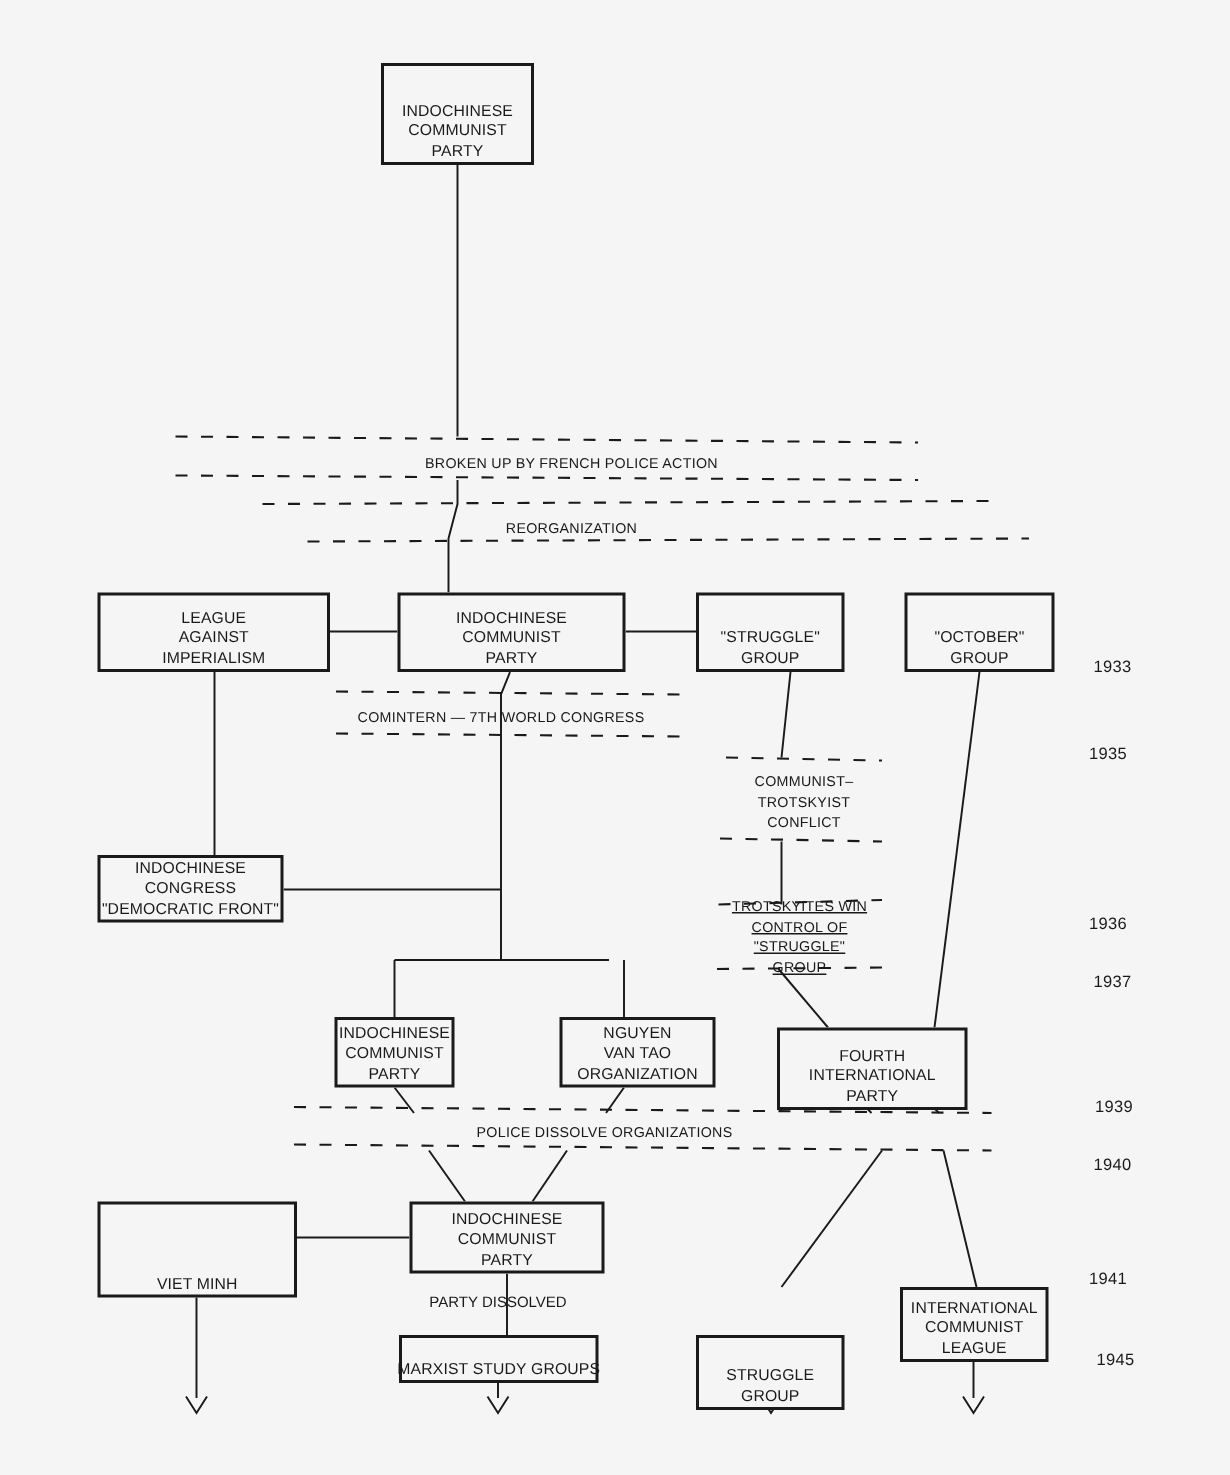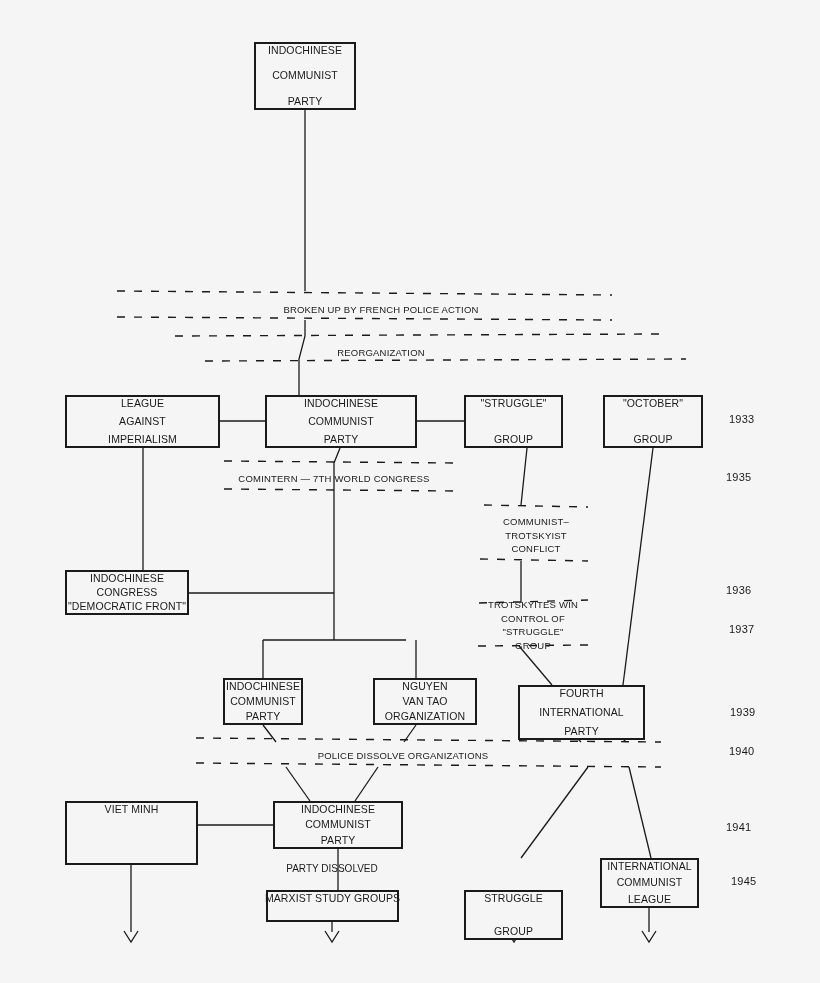--- a/index.html
+++ b/index.html
@@ -26,21 +26,21 @@
     height: 983px;
   }
   .node-box {
     position: absolute;
     box-sizing: border-box;
     border: 2px solid #1a1a1a;
     background: #f5f5f5;
     display: flex;
     flex-direction: column;
     align-items: center;
-    justify-content: space-between;
+    justify-content: flex-end;
     text-align: center;
     color: #1a1a1a;
     font-size: 10.5px;
     line-height: 13.5px;
     letter-spacing: 0.1px;
     z-index: 3;
   }
   .node-box .line { display: block; white-space: nowrap; }
   .band-label {
     position: absolute;
@@ -56,20 +56,21 @@
   .band-label.multi { white-space: normal; }
   .band-label .line { display: block; white-space: nowrap; }
   .year-label {
     position: absolute;
     color: #1a1a1a;
     font-size: 11px;
     line-height: 13px;
     text-align: left;
     letter-spacing: 0.2px;
     z-index: 4;
+    margin-top: 26px;
   }
   .edge-label {
     position: absolute;
     color: #1a1a1a;
     font-size: 10px;
     line-height: 13px;
     text-align: center;
     white-space: nowrap;
     z-index: 4;
   }
@@ -214,21 +215,21 @@
         </div>
       </div>
       <div class="band-label multi" style="left: 0px; top: 515px; width: 820px; text-align: left;">
         <div style="position: absolute; left: 536px; top: 0px; transform: translateX(-50%); text-align: center;">
           <span class="line">COMMUNIST–</span>
           <span class="line">TROTSKYIST</span>
           <span class="line">CONFLICT</span>
         </div>
       </div>
       <div class="band-label multi" style="left: 0px; top: 598px; width: 820px; text-align: left;">
-        <div style="position: absolute; left: 533px; top: 0px; transform: translateX(-50%); text-align: center;">
+        <div style="position: absolute; left: 533px; top: 0px; transform: translateX(-50%); text-align: center; text-decoration: underline;">
           <span class="line">TROTSKYITES WIN</span>
           <span class="line">CONTROL OF</span>
           <span class="line">"STRUGGLE"</span>
           <span class="line">GROUP</span>
         </div>
       </div>
       <div class="band-label" style="left: 0px; top: 749px; width: 820px; text-align: left;">
         <div style="position: absolute; left: 403px; top: 0px; transform: translateX(-50%); text-align: center;">
           <span class="line">POLICE DISSOLVE ORGANIZATIONS</span>
         </div>

